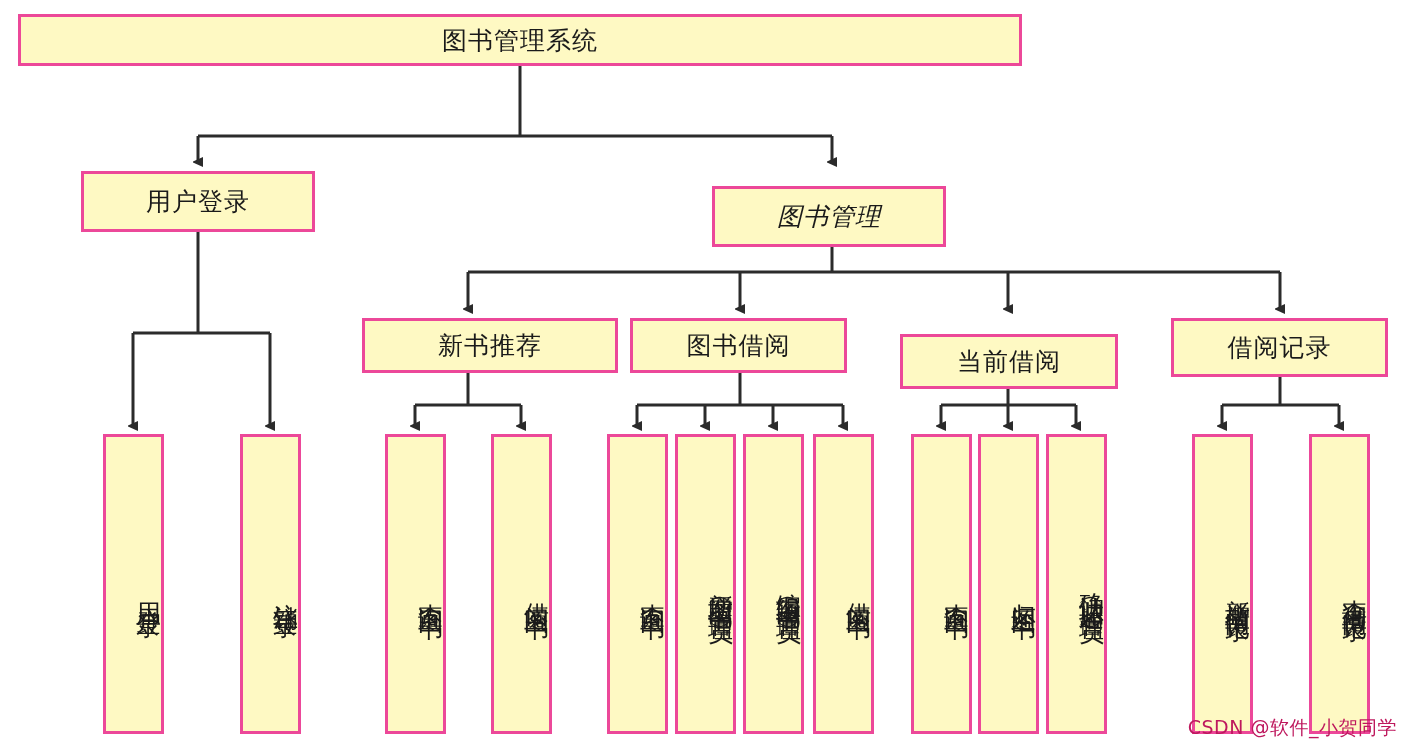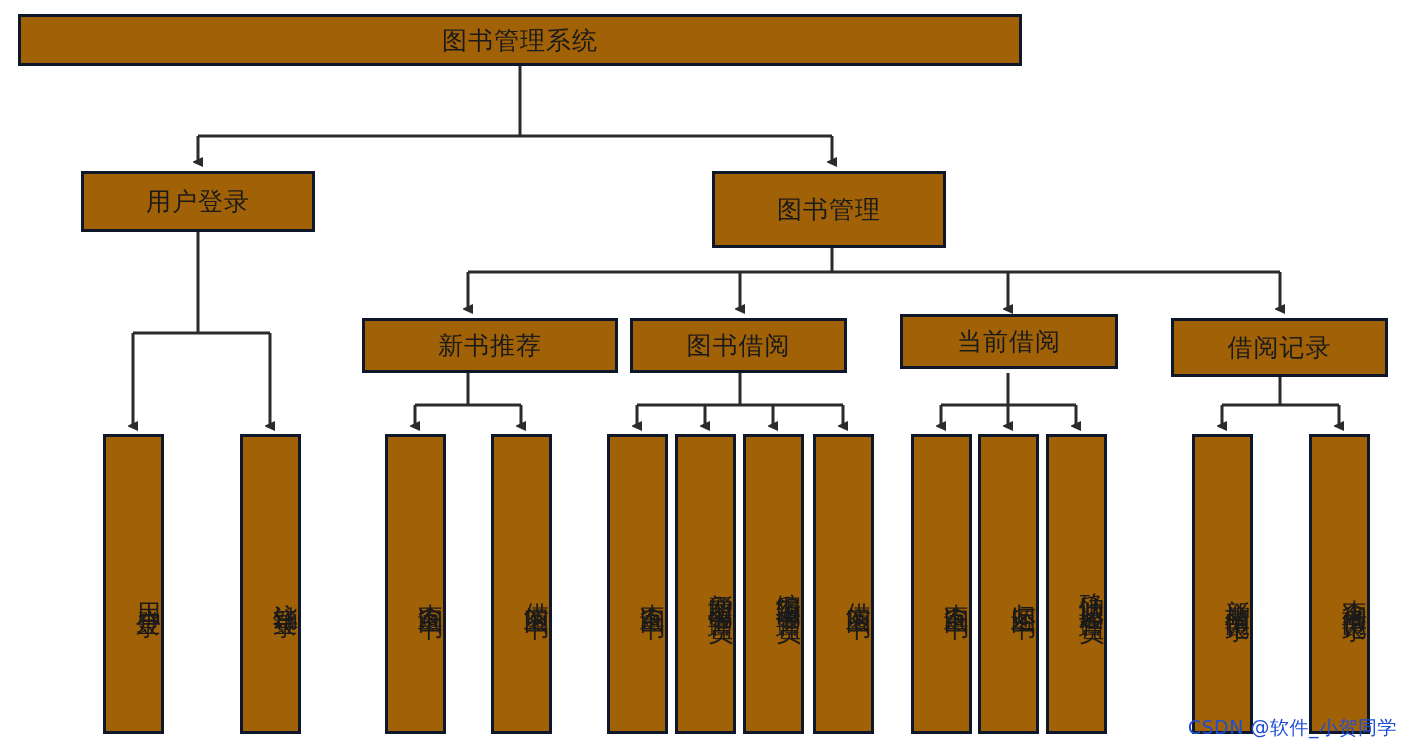--- a/index.html
+++ b/index.html
@@ -13,22 +13,22 @@
   #canvas {
     position: relative;
     width: 1405px;
     height: 747px;
     background: #ffffff;
     overflow: hidden;
   }
   .node {
     position: absolute;
     box-sizing: border-box;
-    border: 3px solid #0f172a;
-    background: #a16207;
+    border: 3px solid #ec4899;
+    background: #fef9c3;
     display: flex;
     align-items: center;
     justify-content: center;
     color: #1a1a1a;
   }
   .node.horiz {
     font-size: 25px;
     letter-spacing: 1px;
   }
   .node.vert {
@@ -52,21 +52,21 @@
     top: 0;
     width: 1405px;
     height: 747px;
     pointer-events: none;
   }
   .watermark {
     position: absolute;
     right: 8px;
     bottom: 6px;
     font-size: 19px;
-    color: #1d4ed8;
+    color: #be185d;
     letter-spacing: 0.5px;
     white-space: nowrap;
   }
 </style>
 </head>
 <body>
 
 <div id="canvas">
 
   <svg class="edges" viewBox="0 0 1405 747">
@@ -119,31 +119,31 @@
     </g>
   </svg>
 
   <div class="node horiz" style="left:18px; top:14px; width:1004px; height:52px;">
     <span>图书管理系统</span>
   </div>
 
   <div class="node horiz" style="left:81px; top:171px; width:234px; height:61px;">
     <span>用户登录</span>
   </div>
-  <div class="node horiz" style="left:712px; top:171px; width:234px; height:77px;">
+  <div class="node horiz" style="left:712px; top:186px; width:234px; height:61px;font-style:italic;">
     <span>图书管理</span>
   </div>
 
   <div class="node horiz" style="left:362px; top:318px; width:256px; height:55px;">
     <span>新书推荐</span>
   </div>
   <div class="node horiz" style="left:630px; top:318px; width:217px; height:55px;text-align:center;">
     <span>图书借阅</span>
   </div>
-  <div class="node horiz" style="left:900px; top:314px; width:218px; height:55px;">
+  <div class="node horiz" style="left:900px; top:334px; width:218px; height:55px;">
     <span>当前借阅</span>
   </div>
   <div class="node horiz" style="left:1171px; top:318px; width:217px; height:59px;">
     <span>借阅记录</span>
   </div>
 
   <div class="node vert" style="left:103px; top:434px; width:61px; height:300px;">
     <span class="vtext">用户登录</span>
   </div>
   <div class="node vert" style="left:240px; top:434px; width:61px; height:300px;">

